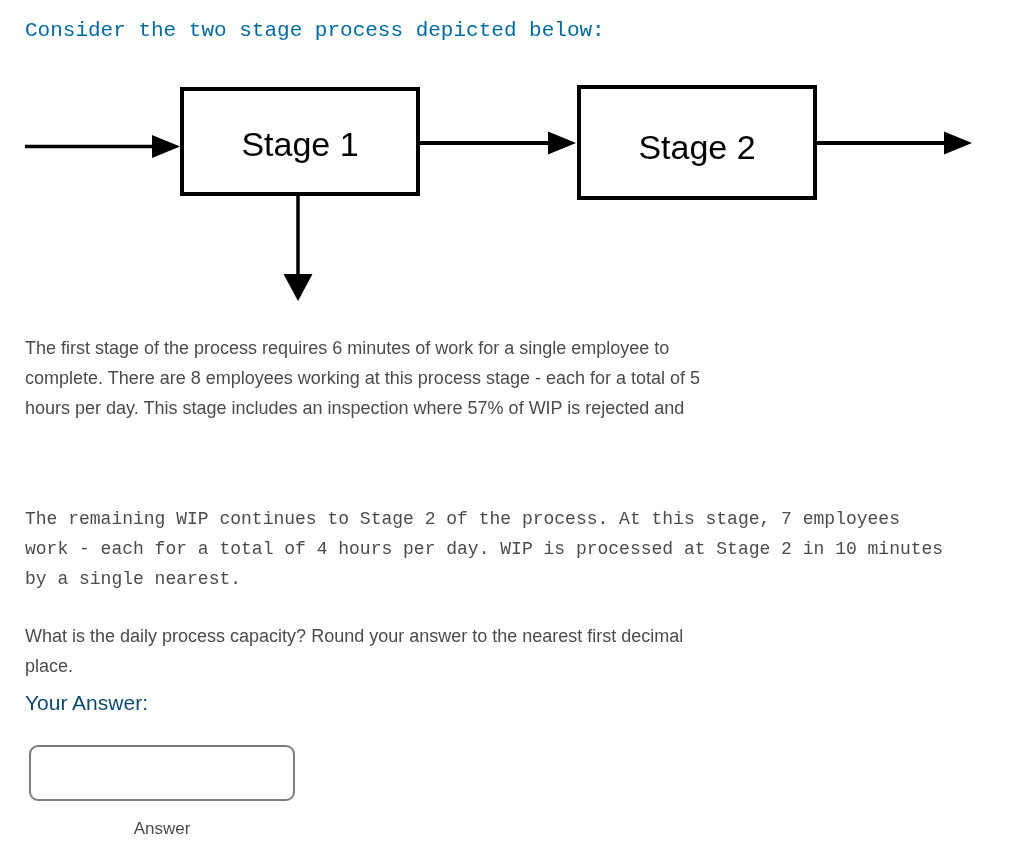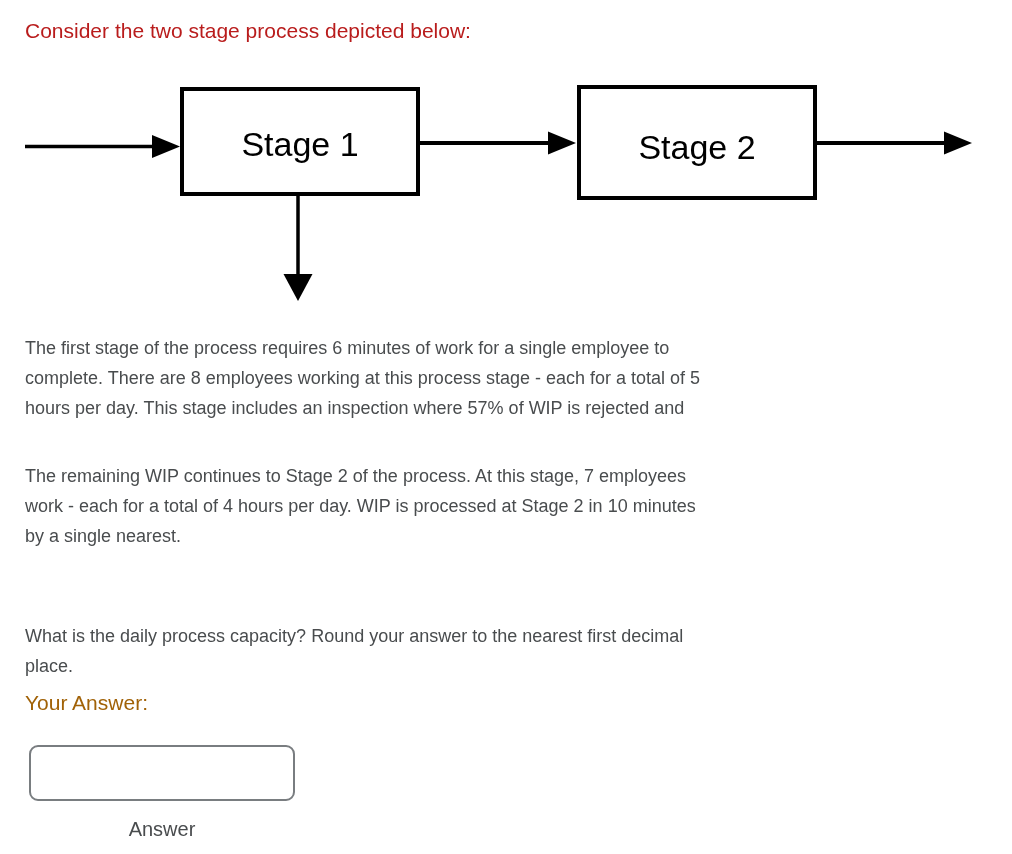--- a/index.html
+++ b/index.html
@@ -14,21 +14,22 @@
     height: 854px;
     background: #ffffff;
     overflow: hidden;
   }
   .heading {
     position: absolute;
     left: 25px;
     top: 16px;
     font-size: 21px;
     line-height: 30px;
-    color: #b91c1c;
+    color: #0369a1;
+    font-family: Liberation Mono, monospace;
   }
   .diagram {
     position: absolute;
     left: 0;
     top: 83px;
   }
   .diagram text {
     font-family: "Liberation Sans", sans-serif;
     font-size: 34px;
     fill: #000000;
@@ -37,29 +38,29 @@
     position: absolute;
     left: 25px;
     width: 968px;
     font-size: 18px;
     line-height: 30px;
     color: #494c4e;
   }
   .tline { white-space: pre-wrap; }
   .it { font-style: italic; }
   .para-1 { top: 333px; }
-  .para-2 { top: 461px; }
+  .para-2 { top: 504px; font-family: Liberation Mono, monospace; }
   .para-3 { top: 603px; margin-top: 18px; }
   .answer-prompt {
     position: absolute;
     left: 25px;
     top: 688px;
     font-size: 21px;
     line-height: 30px;
-    color: #a16207;
+    color: #0c4a6e;
   }
   .answer-input {
     position: absolute;
     left: 29px;
     top: 745px;
     width: 266px;
     height: 56px;
     border: 2px solid #797d80;
     border-radius: 9px;
     background: #ffffff;
@@ -68,21 +69,21 @@
     color: #494c4e;
     padding: 0 12px;
     outline: none;
   }
   .answer-label {
     position: absolute;
     left: 29px;
     top: 814px;
     width: 266px;
     text-align: center;
-    font-size: 20px;
+    font-size: 17px;
     line-height: 30px;
     color: #494c4e;
   }
 </style>
 </head>
 <body>
 
 <div class="page">
 
   <div class="heading">Consider the two stage process depicted below:</div>

